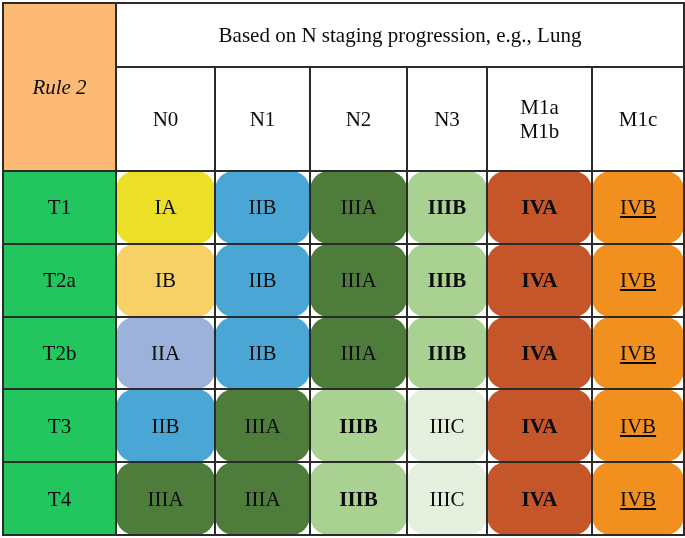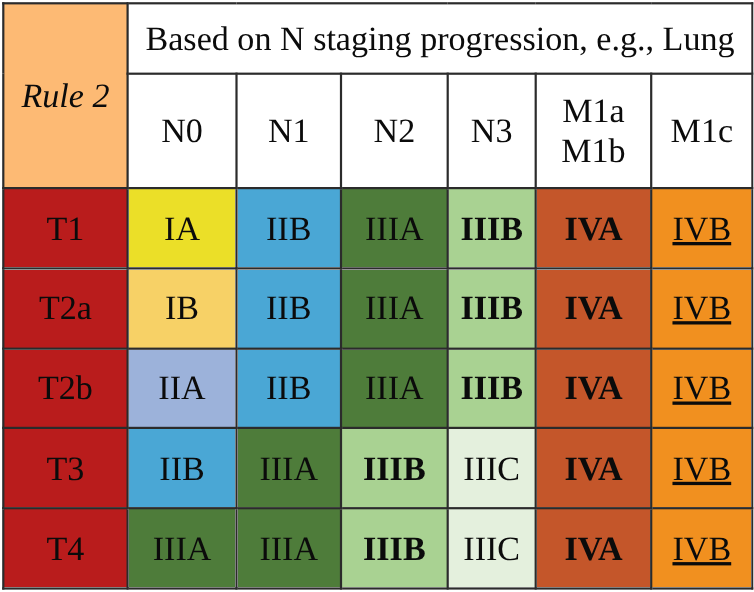--- a/index.html
+++ b/index.html
@@ -29,21 +29,21 @@
     width: 681px;
     height: 534px;
     margin: 2px 0 0 2px;
     background: #ffffff;
   }
 
   table.staging td {
     border: 2px solid #2b2b2b;
     text-align: center;
     vertical-align: middle;
-    font-size: 31px;
+    font-size: 21px;
     line-height: 1.15;
     color: #0b0b0b;
     padding: 0;
     overflow: hidden;
     white-space: nowrap;
   }
 
   
   td.corner {
     background: #fdba74;
@@ -68,27 +68,28 @@
     vertical-align: top;
     padding-top: 14px;
     height: 102px;
   }
   td.colhead .line2 {
     display: block;
   }
 
   
   td.rowstub {
-    background: #b91c1c;
+    background: #22c55e;
     font-size: 25px;
   }
 
   
   td.cell {
     font-size: 25px;
+    border-radius: 19px;
   }
 
   
   .s-IA   { background: #ebdf28; }
   .s-IB   { background: #f7d166; }
   .s-IIA  { background: #9cb2da; }
   .s-IIB  { background: #4aa7d5; }
   .s-IIIA { background: #4e7c3a; margin-left: 39px; }
   .s-IIIB { background: #a9d292; font-weight: bold; }
   .s-IIIC { background: #e4f0dd; }

